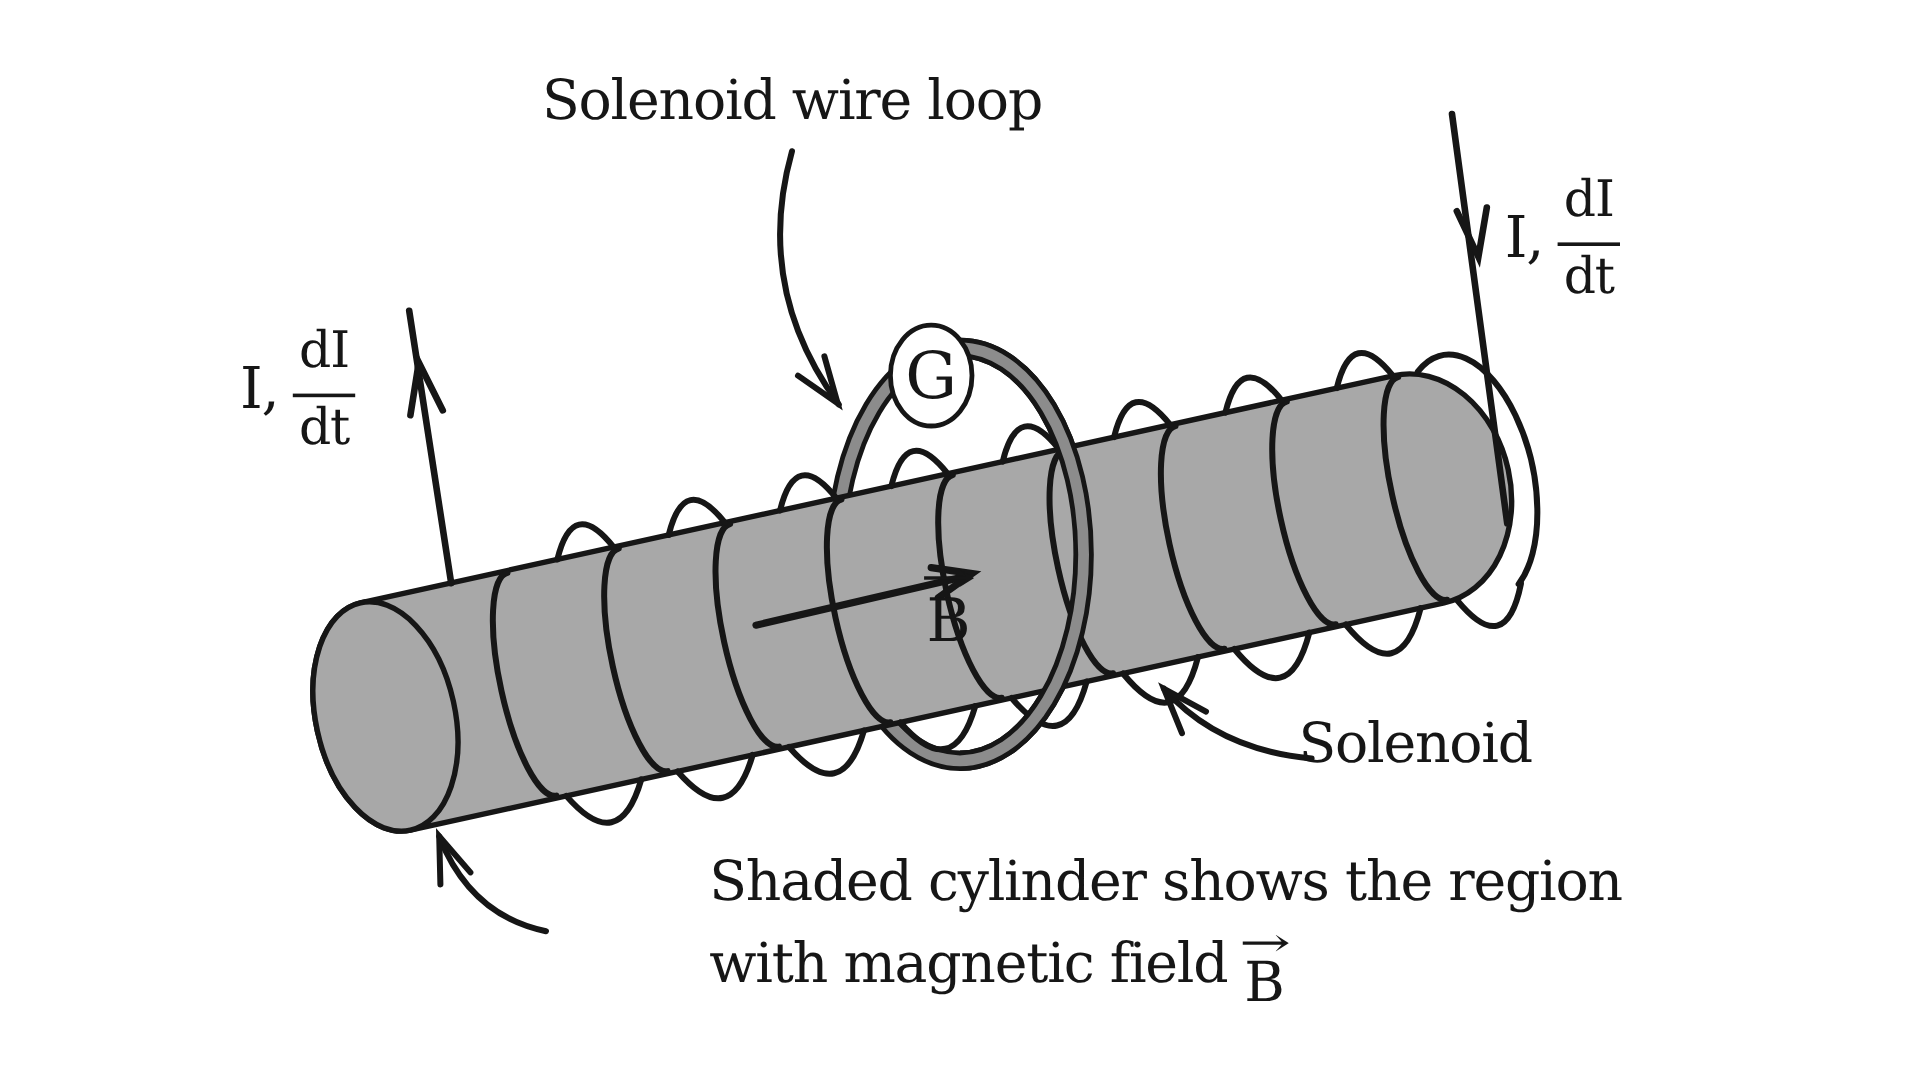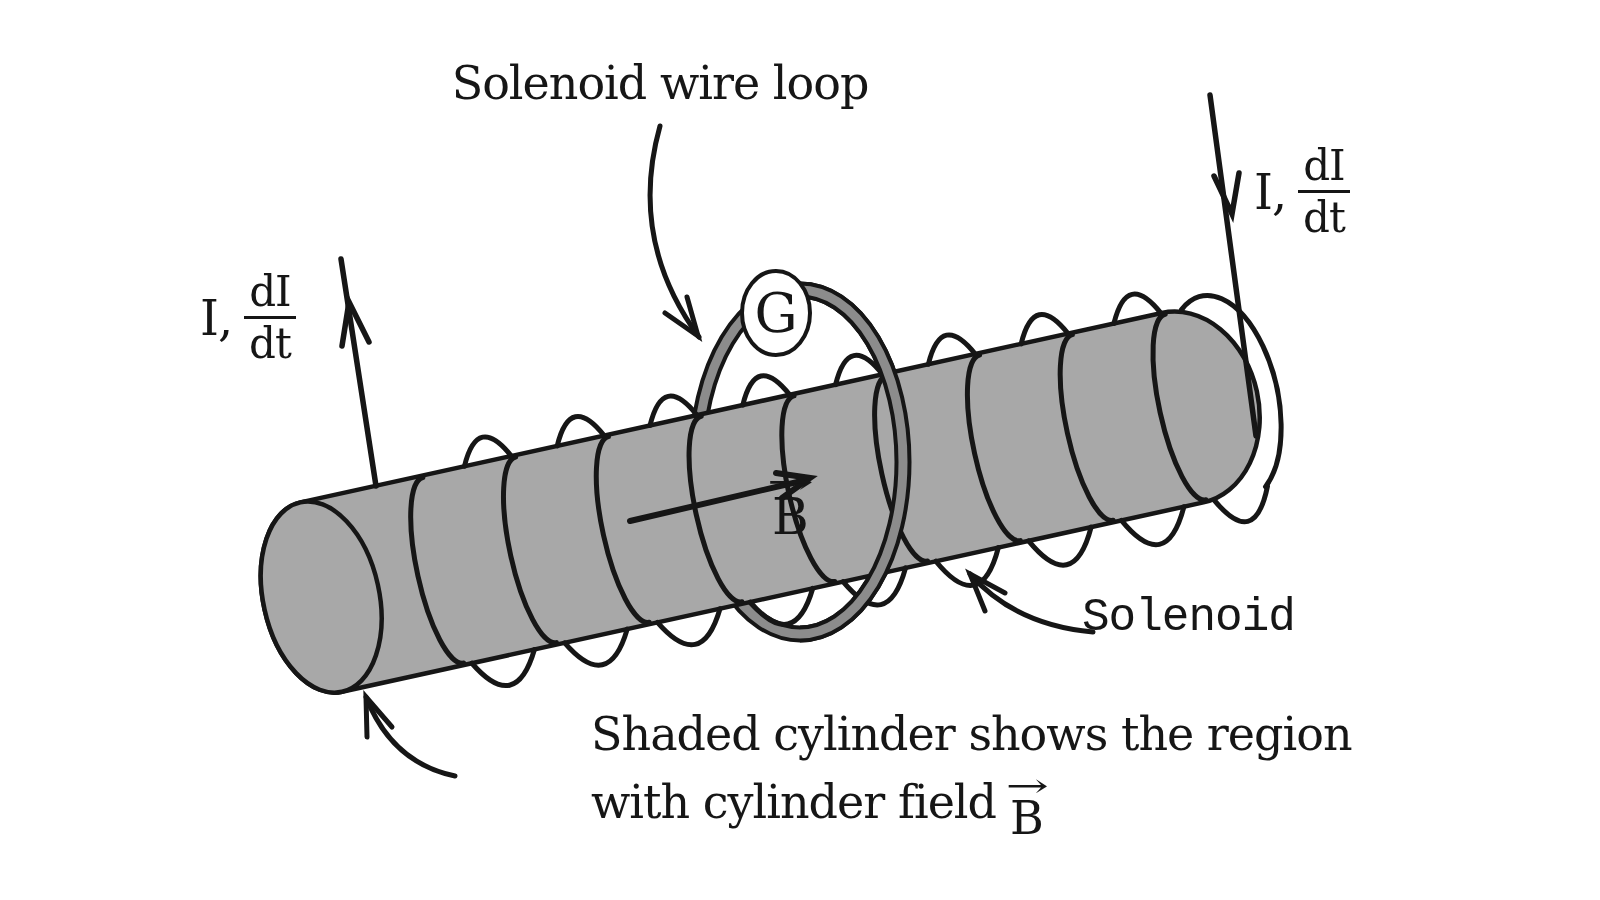--- a/index.html
+++ b/index.html
@@ -3,29 +3,29 @@
 <meta charset="utf-8">
 <style>
   :root { --ink: #161616; }
   * { margin: 0; padding: 0; box-sizing: border-box; }
   body { background: #fff; font-family: "DejaVu Serif", "Liberation Serif", serif; color: var(--ink); }
   .stage { position: relative; width: 1600px; height: 900px; overflow: hidden; background: #fff; }
   .stage svg { position: absolute; left: 0; top: 0; }
 
   .label { position: absolute; color: var(--ink); letter-spacing: -1px; white-space: nowrap; }
   .loop-label   { left: 430px; top: 56px;  width: 460px; font-size: 46px; text-align: center; }
-  .solenoid-label { left: 1082px; top: 592px; font-size: 46px; font-family: Liberation Mono, monospace; }
+  .solenoid-label { left: 1082px; top: 592px; font-size: 46px; }
   .caption { left: 591px; top: 700px; font-size: 46px; line-height: 68px; }
   .caption .cap-line { display: flex; align-items: flex-end; gap: 14px; }
 
   .current-label { display: flex; align-items: center; font-size: 48px; letter-spacing: -1px; }
   .current-left  { left: 200px;  top: 268px; }
   .current-right { left: 1254px; top: 142px; }
   .frac { display: inline-flex; flex-direction: column; align-items: center; font-size: 42px; line-height: 1.12; margin-left: 12px; }
-  .frac .num { border-bottom: 3px solid var(--ink); padding: 0 5px 1px; }
+  .frac .num { border-bottom: 3px solid var(--ink); padding: 0 5px 13px; }
   .frac .den { padding-top: 1px; }
 
   .vec { display: inline-flex; flex-direction: column; align-items: center; line-height: 1; }
   .vec .arr { font-size: 0.72em; line-height: 0.55em; transform: scaleX(1.55); transform-origin: center; }
   .b-field-label { left: 772px; top: 472px; font-size: 50px; }
   .caption .vec { position: relative; top: 5px; }
 </style>
 </head>
 <body>
 
@@ -139,21 +139,21 @@
   <div class="label b-field-label vec">
     <span class="arr">→</span>
     <span class="sym">B</span>
   </div>
 
   <div class="label solenoid-label">Solenoid</div>
 
   <div class="label caption">
     <div>Shaded cylinder shows the region</div>
     <div class="cap-line">
-      <span>with cylinder field</span>
+      <span>with magnetic field</span>
       <span class="vec">
         <span class="arr">→</span>
         <span class="sym">B</span>
       </span>
     </div>
   </div>
 
 </div>
 
 </body></html>

